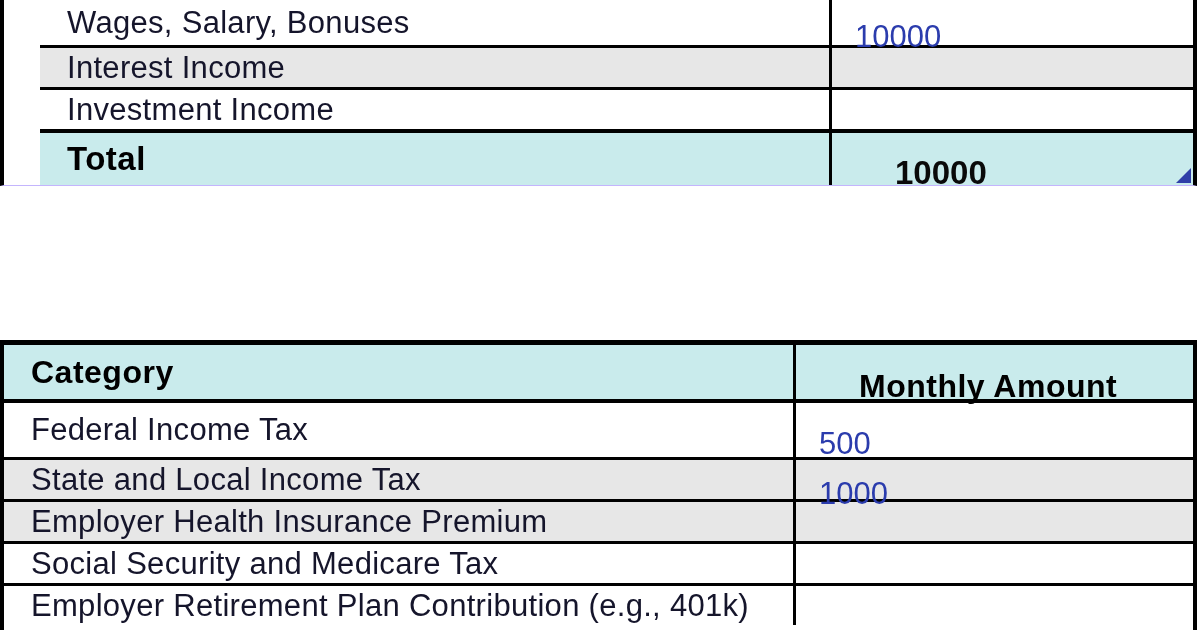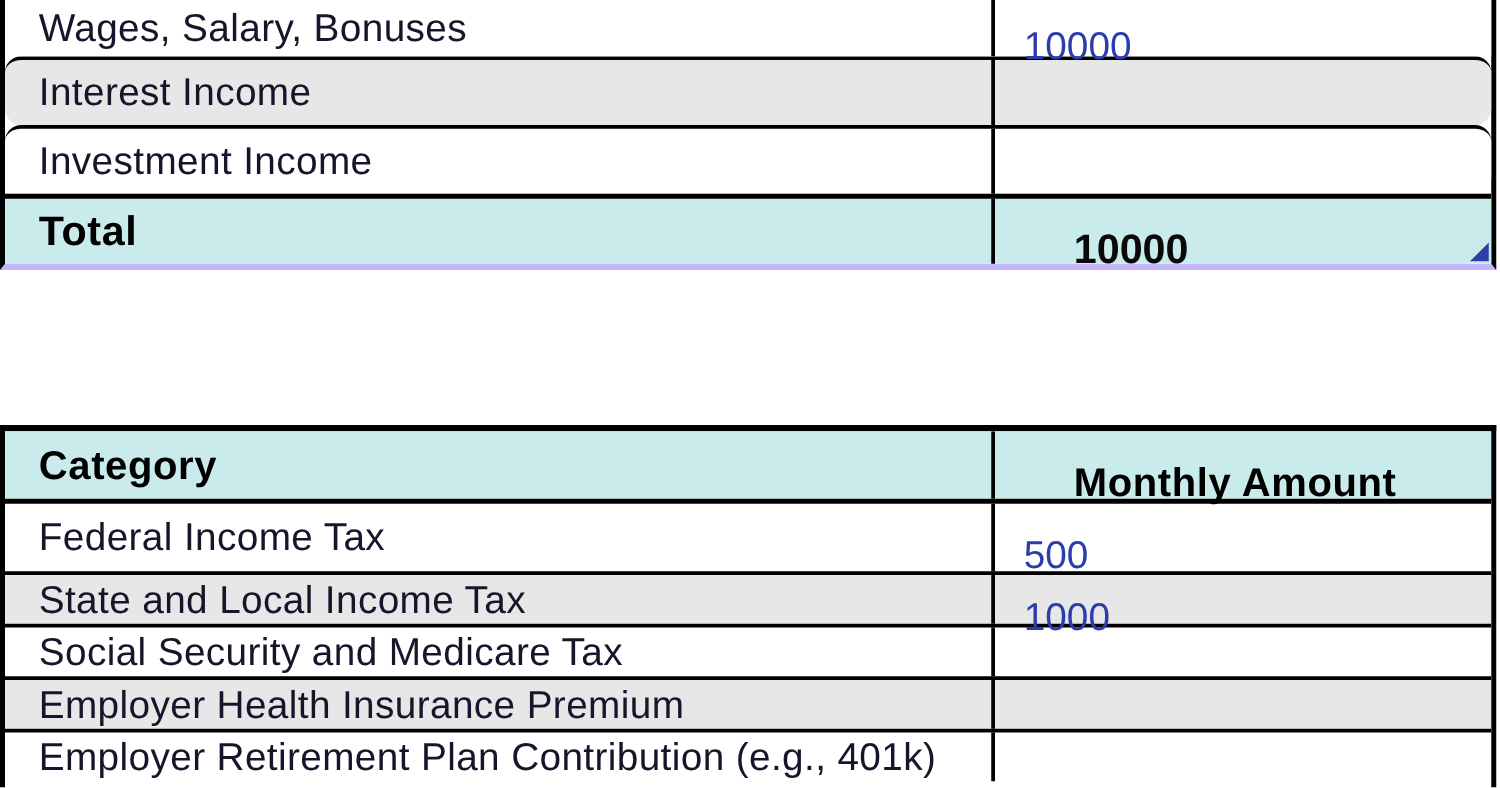--- a/index.html
+++ b/index.html
@@ -29,23 +29,23 @@
     flex:1; display:flex; align-items:center; padding-left:23px;
     font-size:31px; color:#2b3cad; position:relative;
     white-space:nowrap;
     margin-top:28px;
   }
   .bg-white { background:#ffffff; }
   .bg-gray  { background:#e7e7e7; }
   .bg-cyan  { background:#c9ebec;gap:40px; }
 
   
-  #income-table { top:0; border-bottom:5px solid #c4b5fd; }
+  #income-table { top:0; border-bottom:1px solid #c4b5fd;padding-left:36px; }
   #income-table .row-wages      { height:45px; }
-  #income-table .row-std        { height:55px;border-radius:13px; }
+  #income-table .row-std        { height:42px; }
   #income-table .row-total      { height:56px; border-top:4px solid #000; }
   .row-total .cell-label  { font-weight:bold; font-size:33px; color:#000; letter-spacing:0.5px; }
   .row-total .cell-value  { font-weight:bold; font-size:33px; color:#0a0a0a; }
 
   .fill-handle {
     position:absolute; right:2px; bottom:2px;
     width:0; height:0;
     border-left:15px solid transparent;
     border-bottom:15px solid #2f3fa8;
   }
@@ -144,32 +144,32 @@
 
     <div class="row row-std bg-gray">
       <div class="cell-label">
         <span>State and Local Income Tax</span>
       </div>
       <div class="cell-value">
         <span>1000</span>
       </div>
     </div>
 
-    <div class="row row-std bg-white">
+    <div class="row row-std bg-gray">
       <div class="cell-label">
-        <span>Social Security and Medicare Tax</span>
+        <span>Employer Health Insurance Premium</span>
       </div>
       <div class="cell-value">
         <span></span>
       </div>
     </div>
 
-    <div class="row row-std bg-gray">
+    <div class="row row-std bg-white">
       <div class="cell-label">
-        <span>Employer Health Insurance Premium</span>
+        <span>Social Security and Medicare Tax</span>
       </div>
       <div class="cell-value">
         <span></span>
       </div>
     </div>
 
     <div class="row row-std bg-white">
       <div class="cell-label">
         <span>Employer Retirement Plan Contribution (e.g., 401k)</span>
       </div>

